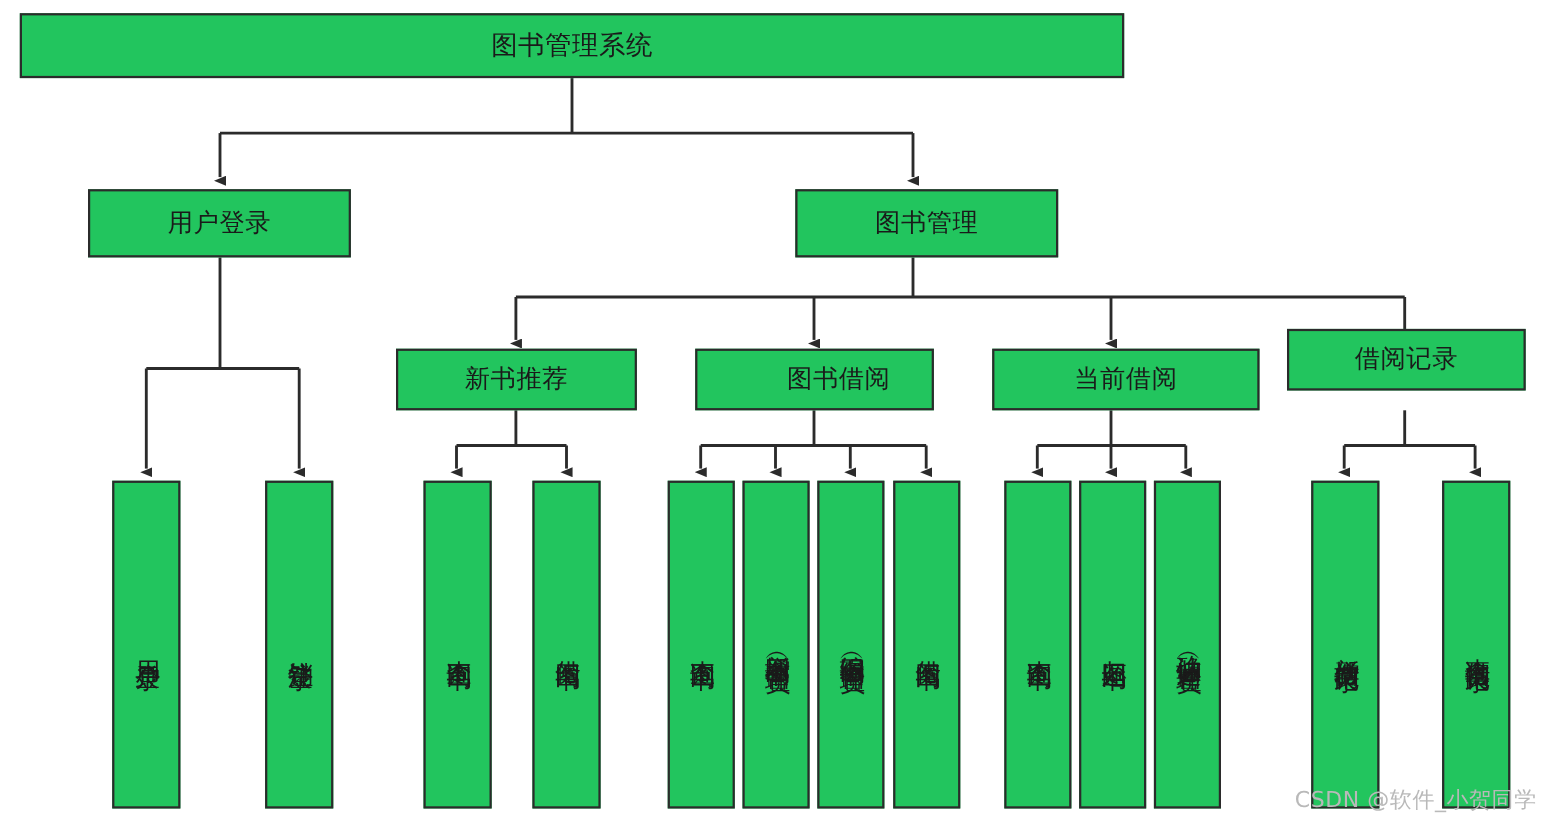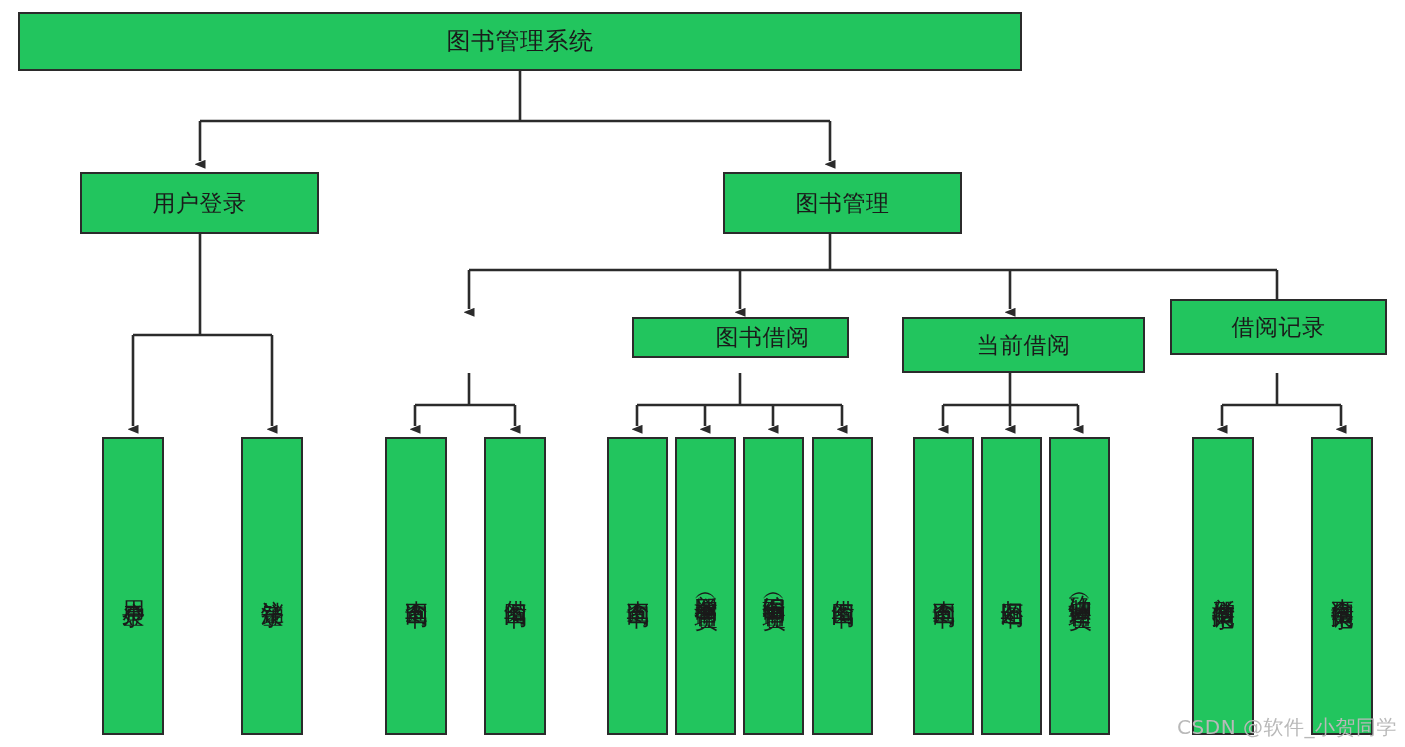--- a/index.html
+++ b/index.html
@@ -133,21 +133,24 @@
     <span class="label">图书管理系统</span>
   </div>
 
   <div class="node horiz" style="left:80px; top:172px; width:239px; height:62px;">
     <span class="label">用户登录</span>
   </div>
   <div class="node horiz" style="left:711px; top:172px; width:239px; height:62px;margin-left:12px;">
     <span class="label">图书管理</span>
   </div>
 
-  <div class="node horiz" style="left:632px; top:317px; width:217px; height:41px;padding-left:44px;">
+  <div class="node horiz" style="left:360px; top:317px; width:219px; height:56px;">
+    <span class="label">新书推荐</span>
+  </div>
+  <div class="node horiz" style="left:632px; top:317px; width:217px; height:56px;padding-left:44px;">
     <span class="label">图书借阅</span>
   </div>
   <div class="node horiz" style="left:902px; top:317px; width:243px; height:56px;">
     <span class="label">当前借阅</span>
   </div>
   <div class="node horiz" style="left:1170px; top:299px; width:217px; height:56px;">
     <span class="label">借阅记录</span>
   </div>
 
   <div class="node vert" style="left:102px; top:437px; width:62px; height:298px;">

